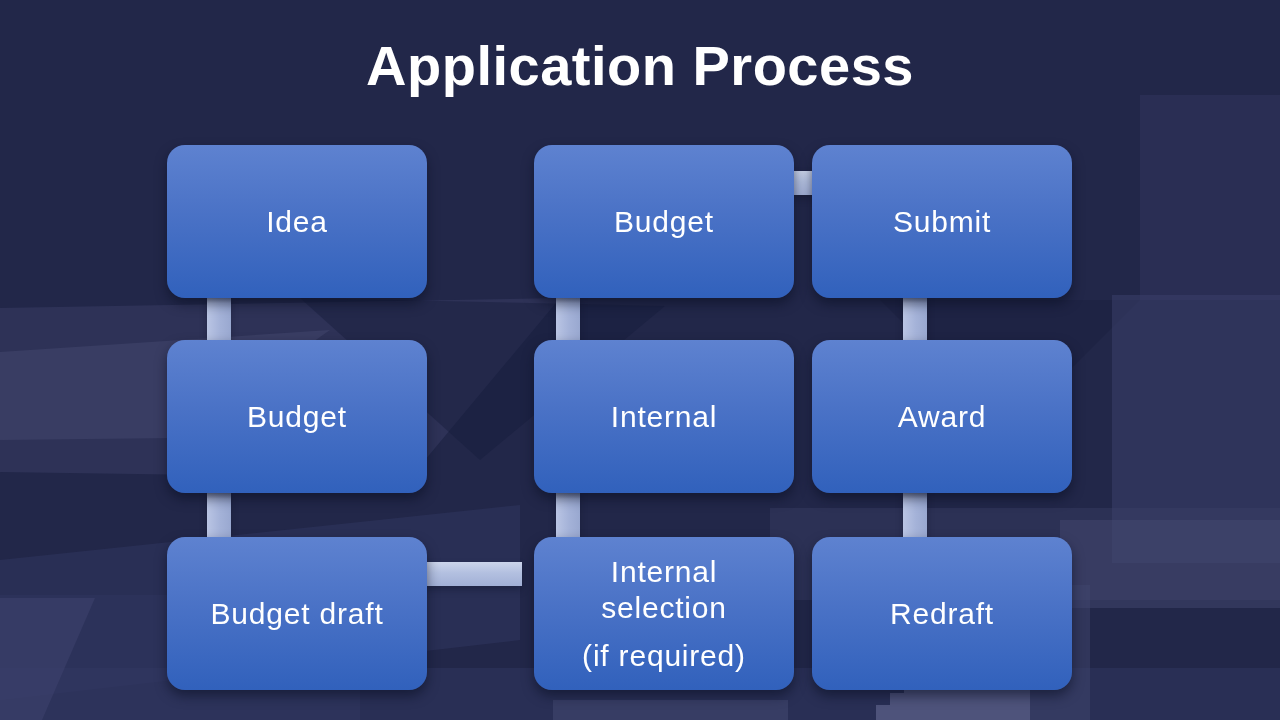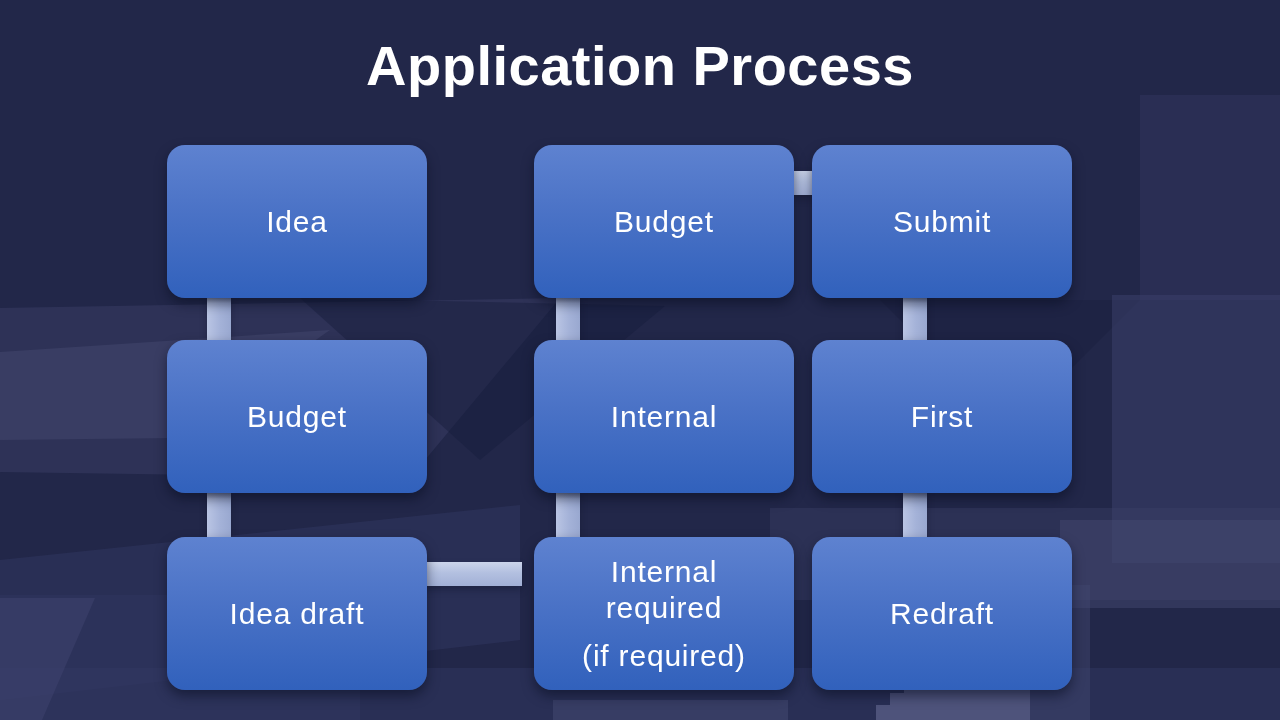--- a/index.html
+++ b/index.html
@@ -83,33 +83,33 @@
 <div class="connector v" style="left:903px;top:292px;height:54px"></div>
 <div class="connector v" style="left:903px;top:488px;height:54px"></div>
 
 <div class="node c0 r0">
   <span class="label">Idea</span>
 </div>
 <div class="node c0 r1">
   <span class="label">Budget</span>
 </div>
 <div class="node c0 r2">
-  <span class="label">Idea draft</span>
+  <span class="label">Budget draft</span>
 </div>
 <div class="node c1 r0">
   <span class="label">Budget</span>
 </div>
 <div class="node c1 r1">
   <span class="label">Internal</span>
 </div>
 <div class="node c1 r2">
-  <span class="label">Internal required</span>
+  <span class="label">Internal selection</span>
   <span class="sublabel">(if required)</span>
 </div>
 <div class="node c2 r0">
   <span class="label">Submit</span>
 </div>
 <div class="node c2 r1">
-  <span class="label">First</span>
+  <span class="label">Award</span>
 </div>
 <div class="node c2 r2">
   <span class="label">Redraft</span>
 </div>
 
 </body></html>

